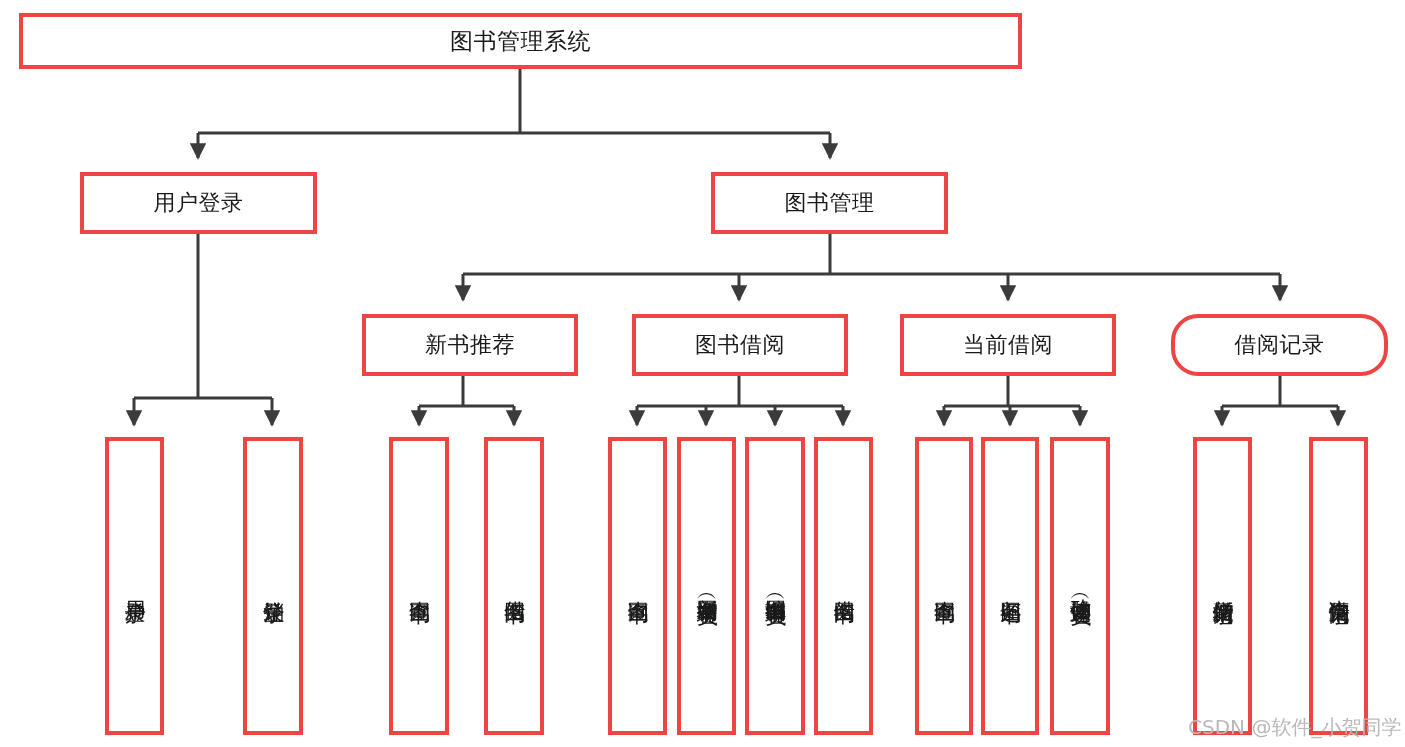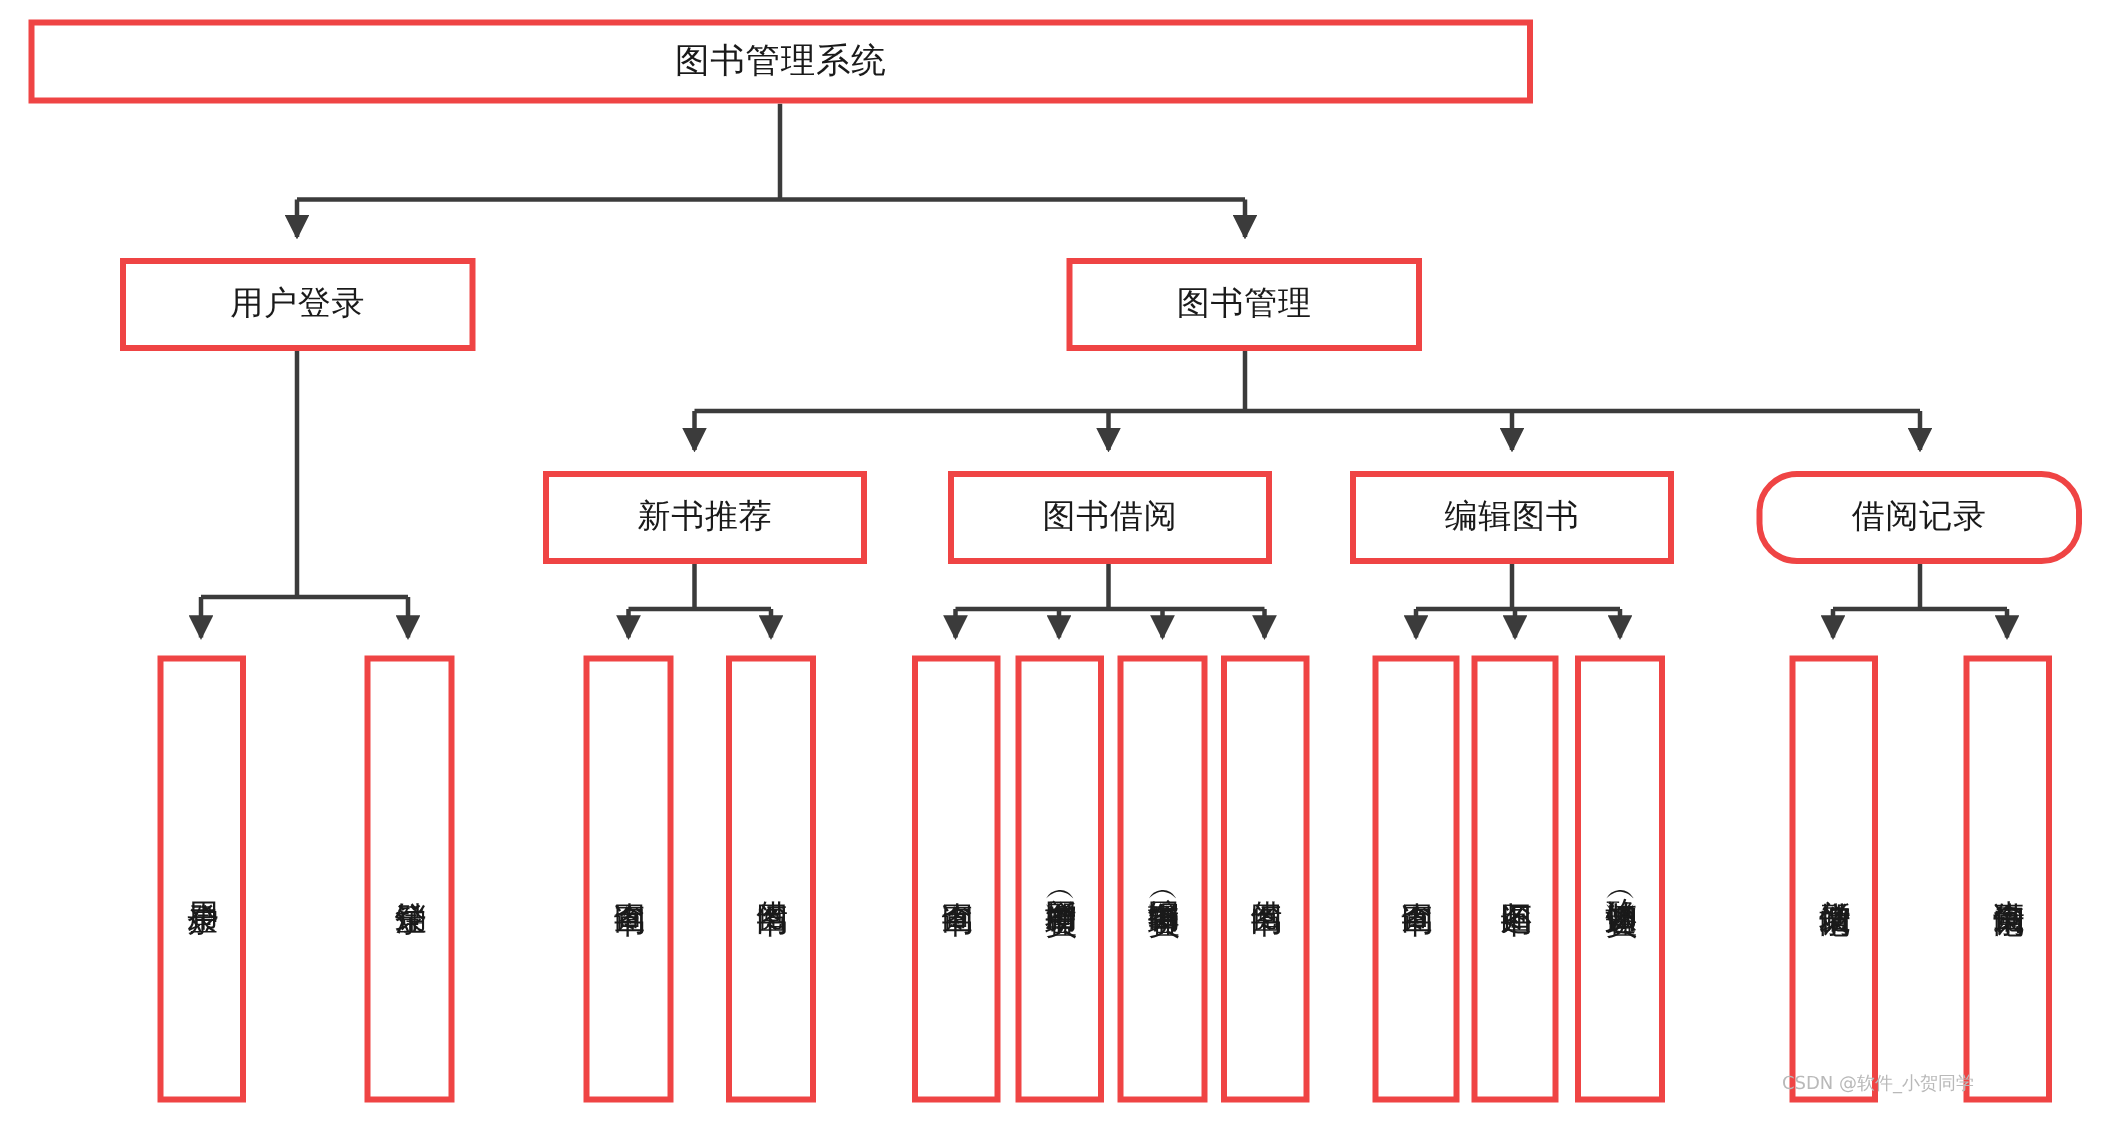--- a/index.html
+++ b/index.html
@@ -57,21 +57,21 @@
     left: 0;
     top: 0;
     width: 1405px;
     height: 747px;
     pointer-events: none;
   }
   .watermark {
     position: absolute;
     left: 1188px;
     top: 714px;
-    font-size: 12px;
+    font-size: 20px;
     color: #b9b9b9;
     white-space: nowrap;
     font-family: "DejaVu Sans", "Liberation Sans", sans-serif;
   }
 </style>
 </head>
 <body>
 
 <div id="canvas">
 
@@ -136,21 +136,21 @@
     <span class="label">新书推荐</span>
   </div>
 
   <div class="node h" style="left:711px; top:172px; width:237px; height:62px;">
     <span class="label">图书管理</span>
   </div>
   <div class="node h" style="left:632px; top:314px; width:216px; height:62px;">
     <span class="label">图书借阅</span>
   </div>
   <div class="node h" style="left:900px; top:314px; width:216px; height:62px;">
-    <span class="label">编辑图书</span>
+    <span class="label">当前借阅</span>
   </div>
   <div class="node h" style="left:1171px; top:314px; width:217px; height:62px;border-radius:27px;">
     <span class="label">借阅记录</span>
   </div>
 
   <div class="node v" style="left:105px; top:437px; width:59px; height:298px;">
     <span class="label">用户登录</span>
   </div>
   <div class="node v" style="left:243px; top:437px; width:60px; height:298px;">
     <span class="label">注销登录</span>

